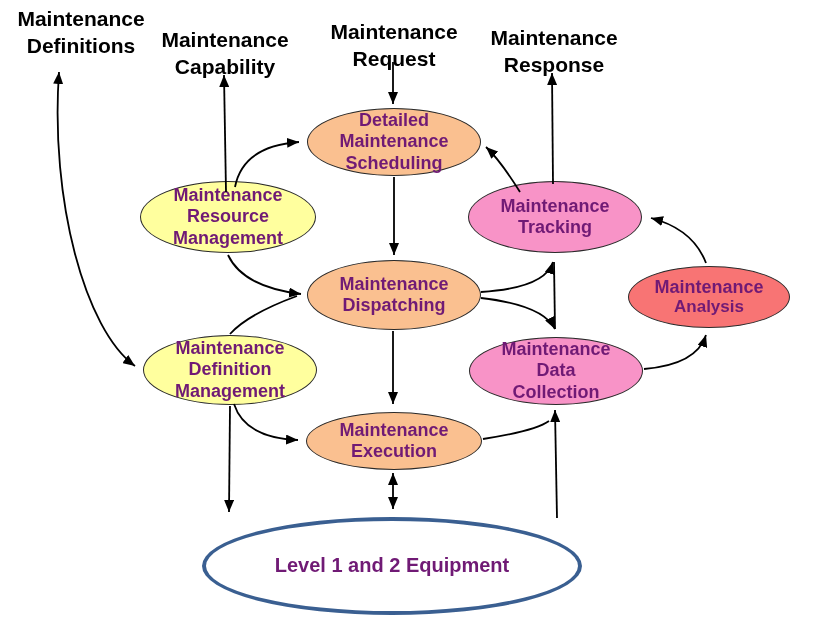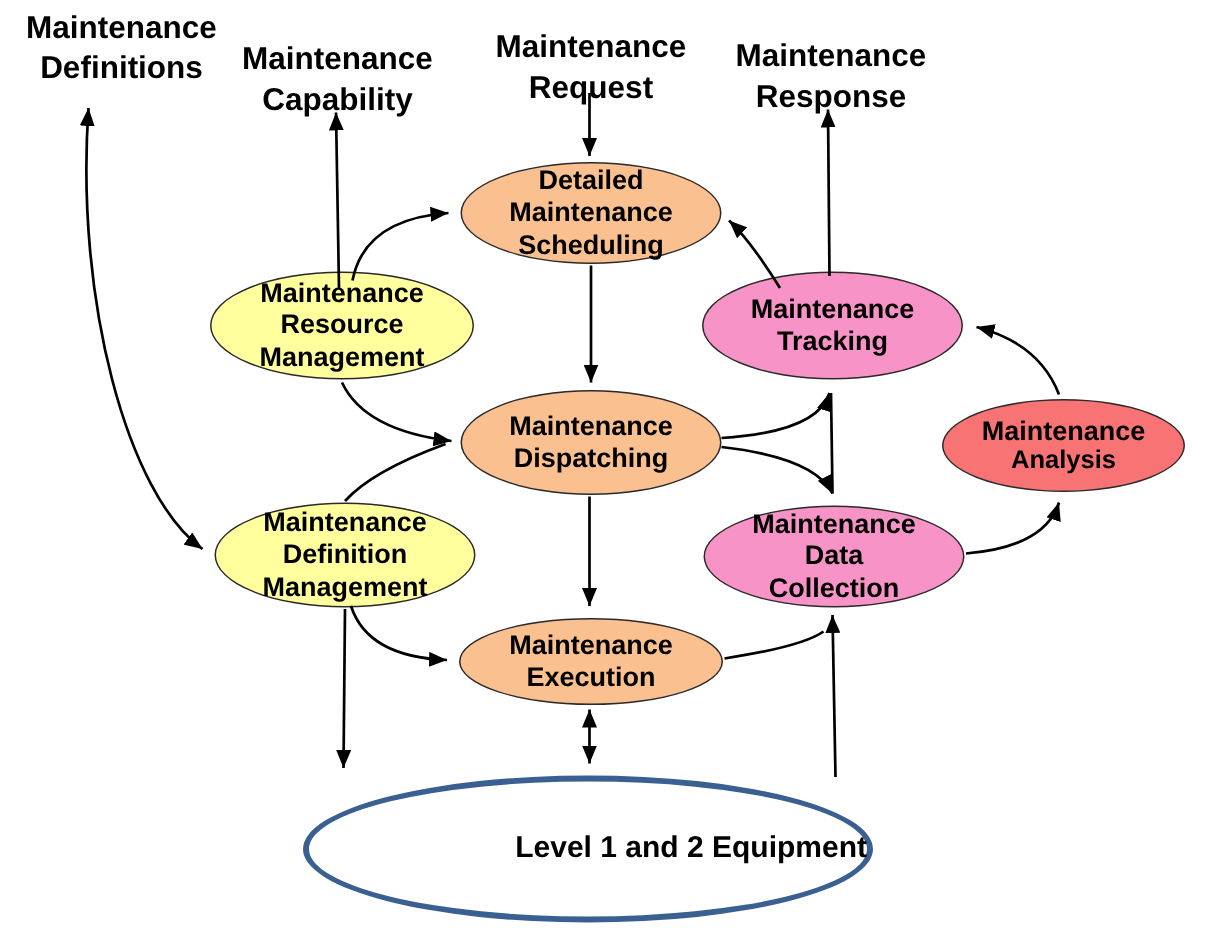--- a/index.html
+++ b/index.html
@@ -15,25 +15,25 @@
   }
   
   .node{
     position:absolute;border-radius:50%;
     border:1.5px solid #2a2a2a;
     display:flex;align-items:center;justify-content:center;
     box-sizing:border-box;
   }
   .node .lbl{
     white-space:pre-line;text-align:center;
-    font-size:18px;font-weight:bold;line-height:1.18;color:#000000;
+    font-size:18px;font-weight:bold;line-height:1.18;color:#701a75;
   }
   .node .lbl-line2-big{font-size:17px;font-weight:bold;line-height:1.1;}
   .node .lbl-line1{font-size:18px;font-weight:bold;line-height:1.18;}
-  .node.equipment{border-width:4px;background:#fff;justify-content:flex-end;}
+  .node.equipment{border-width:4px;background:#fff;}
   .node.equipment .lbl{font-size:20px;}
   
   svg.arrows{position:absolute;left:0;top:0;pointer-events:none;}
 </style>
 </head>
 <body>
 
 <div class="stage">
 
   <div class="flow-label" style="left:1px;top:6px;">Maintenance

